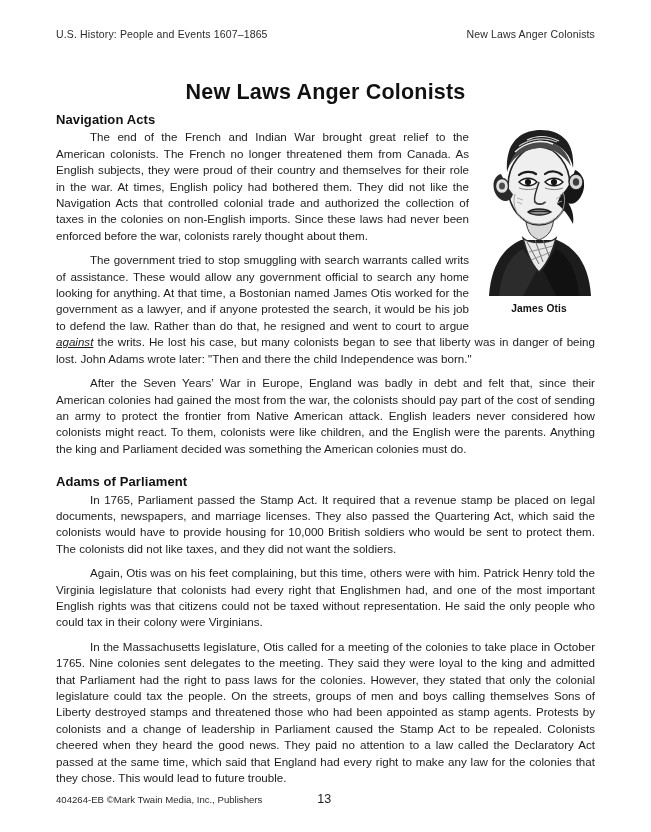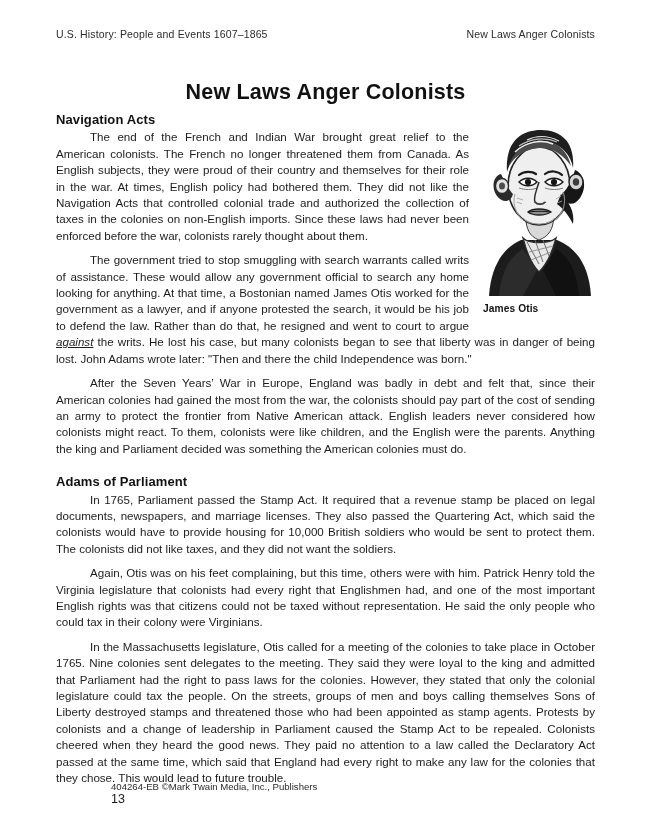--- a/index.html
+++ b/index.html
@@ -83,20 +83,21 @@
     margin-top: 8px;
   }
 
   .italic { font-style: italic; text-decoration: underline; }
 
   
   .portrait-figure {
     float: right;
     width: 112px;
     margin: 8px 0 6px 14px;
+    text-align: center;
   }
   .portrait-frame {
     width: 112px;
     height: 176px;
     position: relative;
     overflow: hidden;
     background: #ffffff;
   }
   .portrait-frame svg {
     display: block;
@@ -114,21 +115,20 @@
   
   .footer {
     position: absolute;
     bottom: 26px;
     left: 56px;
     right: 56px;
     display: flex;
     align-items: baseline;
     font-size: 9.6px;
     color: #2b2b2b;
-    flex-direction: column;
   }
   .footer .imprint { white-space: nowrap; }
   .footer .page-number {
     margin-left: 55px;
     font-size: 12.5px;
     color: #1a1a1a;
     text-align: center;
   }
 </style>
 </head>

